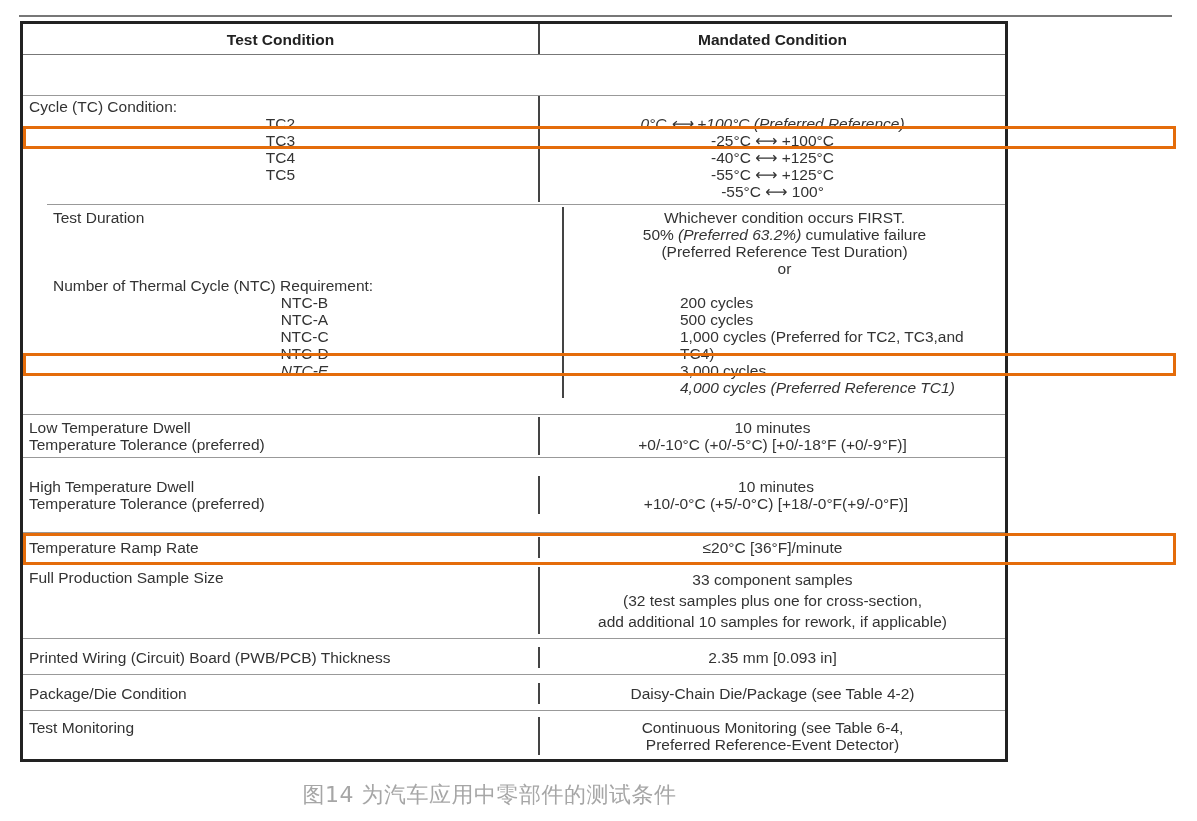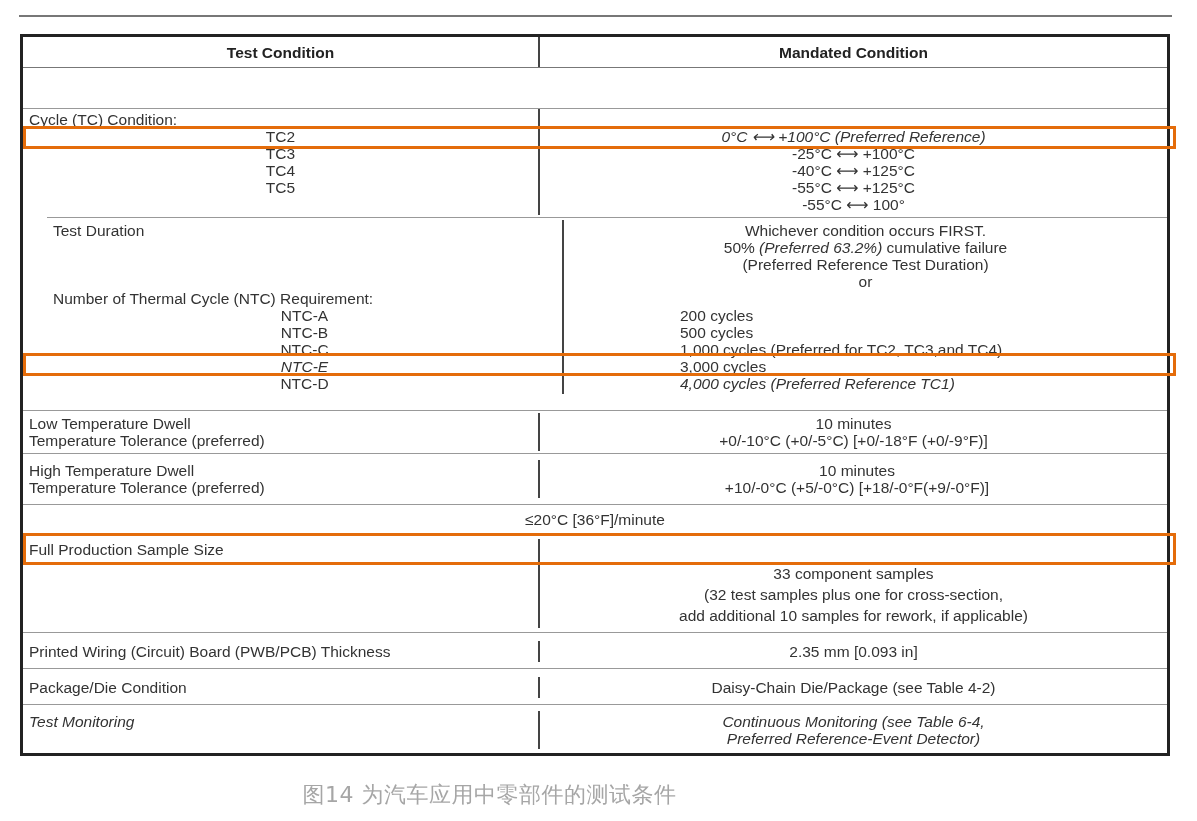--- a/index.html
+++ b/index.html
@@ -1,19 +1,19 @@
 <!DOCTYPE html>
 <html><head>
 <meta charset="utf-8">
 <style>
   html, body { margin:0; padding:0; background:#ffffff; }
   body { width:1197px; height:821px; position:relative; overflow:hidden;
          font-family:"Liberation Sans", sans-serif; color:#333; }
   .topline { position:absolute; left:19px; top:15px; width:1153px; height:2px; background:#777; }
-  .tbl { position:absolute; left:20px; top:34px; width:1150px; border:3px solid #222; border-left-width:3px; box-sizing:border-box; }
+  .tbl { position:absolute; left:20px; top:21px; width:988px; border:3px solid #222; border-left-width:3px; box-sizing:border-box; }
   .row { display:flex; border-top:1px solid #999; }
   .row:first-child { border-top:none; }
   .c1 { width:517px; border-right:2px solid #444; padding:2px 6px; box-sizing:border-box; font-size:15.5px; line-height:17px; }
   .c2 { flex:1; padding:2px 6px; box-sizing:border-box; font-size:15.5px; line-height:17px; text-align:center; }
   .hdr .c1, .hdr .c2 { font-weight:bold; text-align:center; padding:7px 6px 6px; color:#222; }
   .hdr { border-bottom:1px solid #777; }
   .ctr { text-align:center; }
   .it { font-style:italic; }
   .lft { text-align:left; padding-left:110px; }
   .sp { height:17px; }
@@ -49,25 +49,25 @@
     </div>
   </div>
 
   <div class="row" style="padding-top:2px;padding-bottom:2px;margin-left:24px;">
     <div class="c1">
       <div>Test Duration</div>
       <div class="sp"></div>
         <div class="sp"></div>
         <div class="sp"></div>
       <div>Number of Thermal Cycle (NTC) Requirement:</div>
+      <div class="ctr">NTC-B</div>
       <div class="ctr">NTC-A</div>
-      <div class="ctr">NTC-B</div>
       <div class="ctr">NTC-C</div>
+      <div class="ctr">NTC-D</div>
       <div class="ctr it">NTC-E</div>
-      <div class="ctr">NTC-D</div>
     </div>
     <div class="c2">
       <div>Whichever condition occurs FIRST.</div>
       <div><span>50% </span><span class="it">(Preferred 63.2%)</span><span> cumulative failure</span></div>
       <div>(Preferred Reference Test Duration)</div>
       <div>or</div>
       <div class="sp"></div>
       <div class="lft">200 cycles</div>
       <div class="lft">500 cycles</div>
       <div class="lft">1,000 cycles (Preferred for TC2, TC3,and TC4)</div>
@@ -80,55 +80,56 @@
     <div class="c1">
       <div>Low Temperature Dwell</div>
       <div>Temperature Tolerance (preferred)</div>
     </div>
     <div class="c2">
       <div>10 minutes</div>
       <div>+0/-10°C (+0/-5°C) [+0/-18°F (+0/-9°F)]</div>
     </div>
   </div>
 
-  <div class="row" style="padding:6px 0;gap:7px;">
+  <div class="row" style="padding:18px 0;gap:7px;">
     <div class="c1">
       <div>High Temperature Dwell</div>
       <div>Temperature Tolerance (preferred)</div>
     </div>
     <div class="c2">
       <div>10 minutes</div>
       <div>+10/-0°C (+5/-0°C) [+18/-0°F(+9/-0°F)]</div>
     </div>
   </div>
 
   <div class="row" style="padding:4px 0;">
+    <div class="c1">Temperature Ramp Rate</div>
     <div class="c2">≤20°C [36°F]/minute</div>
   </div>
 
   <div class="row" style="padding:4px 0;">
     <div class="c1">Full Production Sample Size</div>
-    <div class="c2" style="line-height:21px;margin-top:22px;">
+    <div class="c2" style="line-height:21px;">
       <div>33 component samples</div>
       <div>(32 test samples plus one for cross-section,</div>
       <div>add additional 10 samples for rework, if applicable)</div>
     </div>
   </div>
 
   <div class="row" style="padding:8px 0 6px;">
     <div class="c1">Printed Wiring (Circuit) Board (PWB/PCB) Thickness</div>
     <div class="c2">2.35 mm [0.093 in]</div>
   </div>
 
   <div class="row" style="padding:8px 0 6px;">
     <div class="c1">Package/Die Condition</div>
     <div class="c2">Daisy-Chain Die/Package (see Table 4-2)</div>
   </div>
 
-  <div class="row" style="padding:6px 0 4px;font-style:italic;">
+  <div class="row" style="padding:6px 0 4px;">
     <div class="c1">Test Monitoring</div>
     <div class="c2">
       <div>Continuous Monitoring (see Table 6-4,</div>
       <div>Preferred Reference-Event Detector)</div>
     </div>
   </div>
 </div>
 
 <div class="hl" style="left:23px; top:126px; width:1153px; height:23px;"></div>
 <div class="hl" style="left:23px; top:353px; width:1153px; height:23px;"></div>

